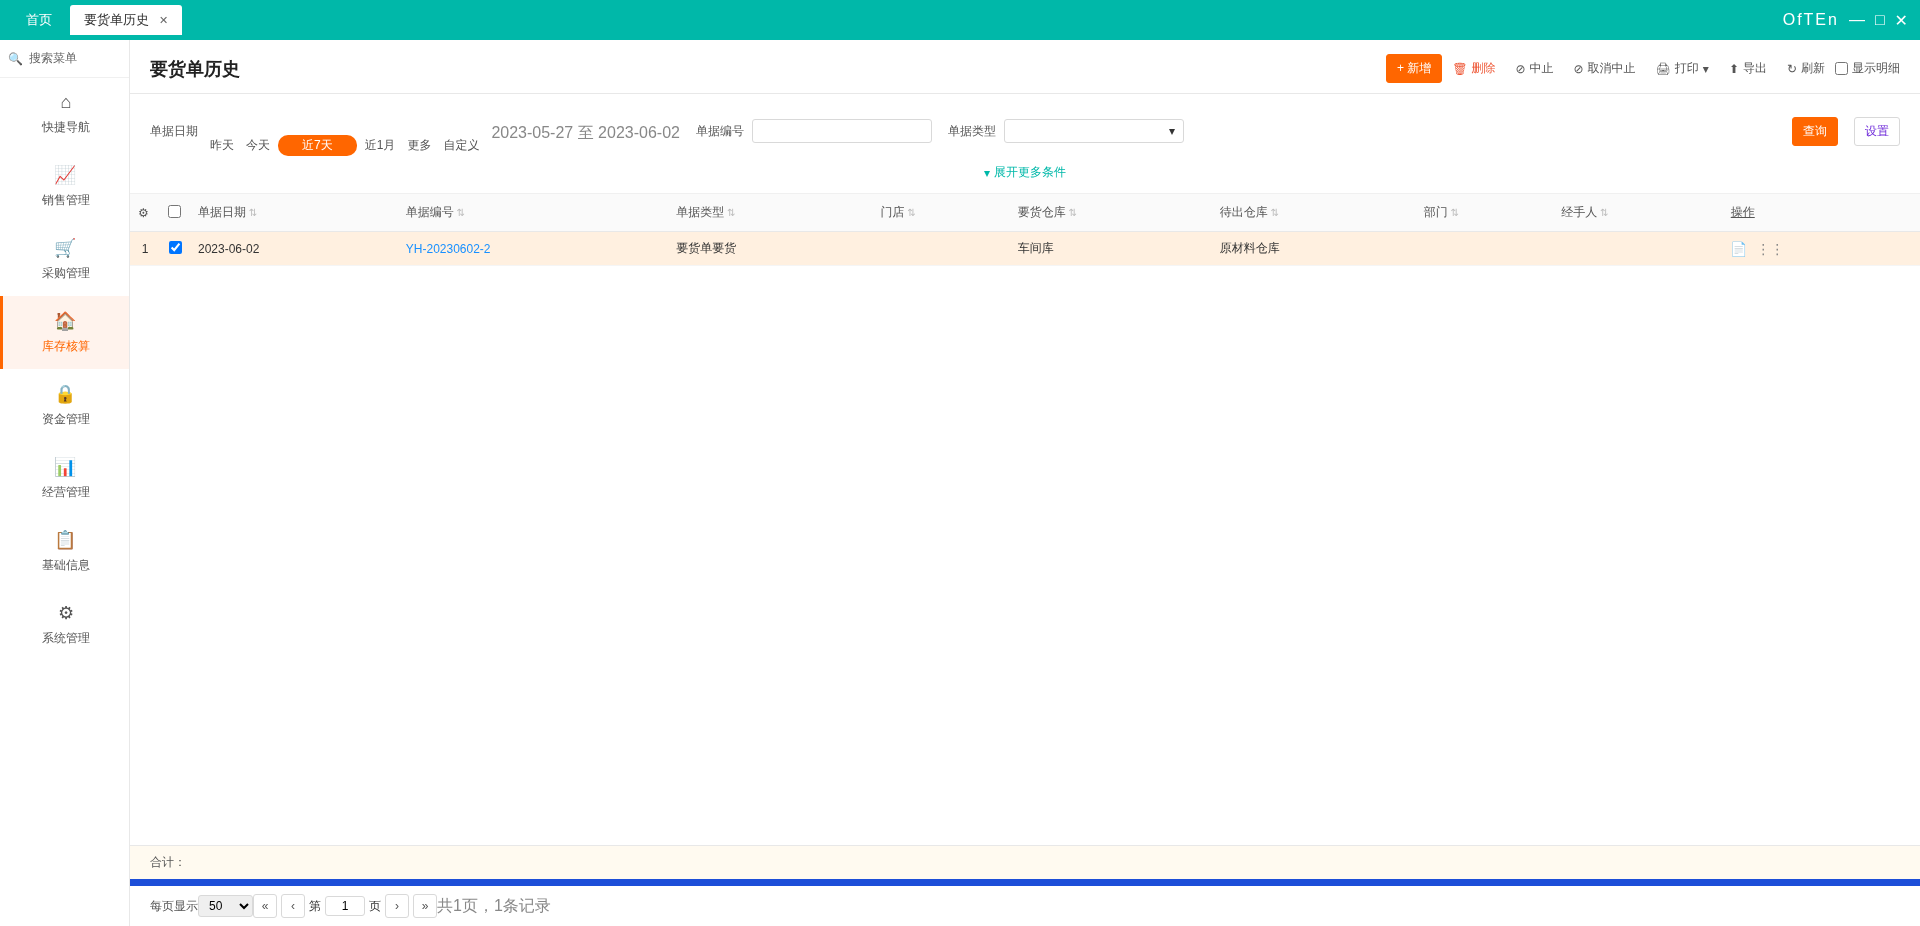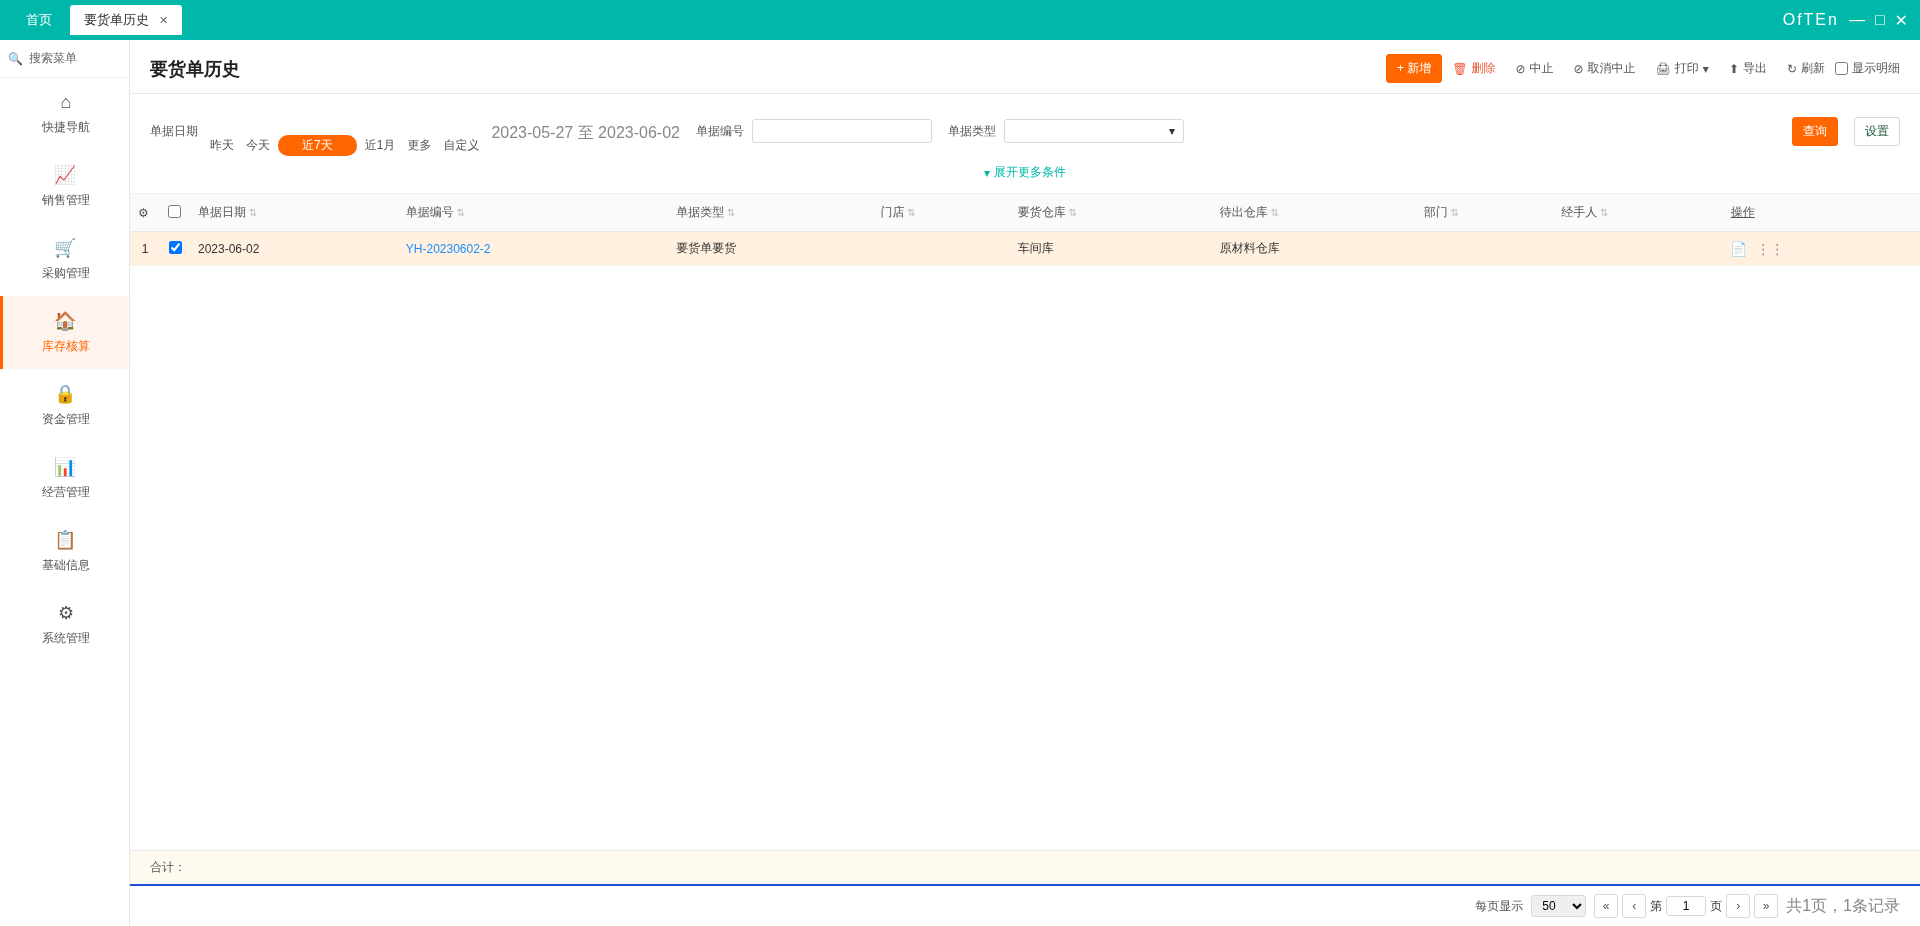--- a/index.html
+++ b/index.html
@@ -29,21 +29,21 @@
     
     .content { flex: 1; display: flex; flex-direction: column; overflow: hidden; }
 
     
     .page-header { background: white; padding: 14px 20px 0 20px; border-bottom: 1px solid #e8e8e8; display: flex; align-items: center; justify-content: space-between; }
     .page-title { font-size: 18px; font-weight: bold; color: #222; padding-bottom: 10px; }
     .header-actions { display: flex; align-items: center; padding-bottom: 10px; flex-wrap: wrap; }
     .btn { display: flex; align-items: center; gap: 4px; padding: 5px 10px; border-radius: 3px; cursor: pointer; font-size: 12px; border: 1px solid transparent; }
     .btn-text { background: transparent; color: #555; border: none; }
     .btn-primary { background: #f60; color: white; border-color: #f60; }
-    .btn-default { background: white; color: #14532d; border: 1px solid #d9d9d9; }
+    .btn-default { background: white; color: #6d28d9; border: 1px solid #d9d9d9; }
     .btn-danger { color: #e53; }
 
     
     .filter-bar { background: white; padding: 12px 20px; border-bottom: 1px solid #f0f0f0; }
     .filter-row { display: flex; align-items: center; gap: 16px; flex-wrap: wrap; }
     .filter-group { display: flex; align-items: center; gap: 8px; }
     .filter-label { color: #555; font-size: 12px; white-space: nowrap; }
     .filter-date-options { display: flex; gap: 4px; }
     .date-opt { color: #555; cursor: pointer; font-size: 12px; padding: 2px 4px; margin-top: 29px; }
     .date-opt.active { background: #f60; color: white; border-radius: 10px; padding: 2px 24px; }
@@ -64,21 +64,21 @@
     .link { color: #1890ff; cursor: pointer; text-decoration: none; }
     .action-icons { display: flex; gap: 8px; }
     .action-icon { cursor: pointer; color: #888; font-size: 14px; }
     .gear-col { width: 30px; text-align: center; }
     .check-col { width: 30px; text-align: center; }
 
     
     .table-footer-sum { background: #fffaf0; padding: 8px 20px; border-top: 1px solid #e8e8e8; font-size: 12px; color: #555; flex-shrink: 0; }
 
     
-    .pagination { display: flex; align-items: center; justify-content: flex-end; padding: 8px 20px; background: white; border-top: 2px solid #1d4ed8; gap: 8px; flex-shrink: 0; }
+    .pagination { display: flex; align-items: center; justify-content: flex-start; padding: 8px 20px; background: white; border-top: 7px solid #1d4ed8; flex-shrink: 0; }
     .pagination-label { color: #555; font-size: 12px; }
     .pagination-select { border: 1px solid #d9d9d9; border-radius: 3px; padding: 2px 6px; font-size: 12px; }
     .pagination-nav { display: flex; align-items: center; gap: 4px; }
     .pag-btn { border: 1px solid #d9d9d9; background: white; width: 24px; height: 24px; display: flex; align-items: center; justify-content: center; cursor: pointer; border-radius: 3px; font-size: 12px; color: #555; }
     .page-input { border: 1px solid #d9d9d9; border-radius: 3px; padding: 2px 6px; font-size: 12px; width: 40px; text-align: center; }
     .total-info { color: #888; font-size: 16px; }
 
     
     input[type=checkbox] { cursor: pointer; }
 

